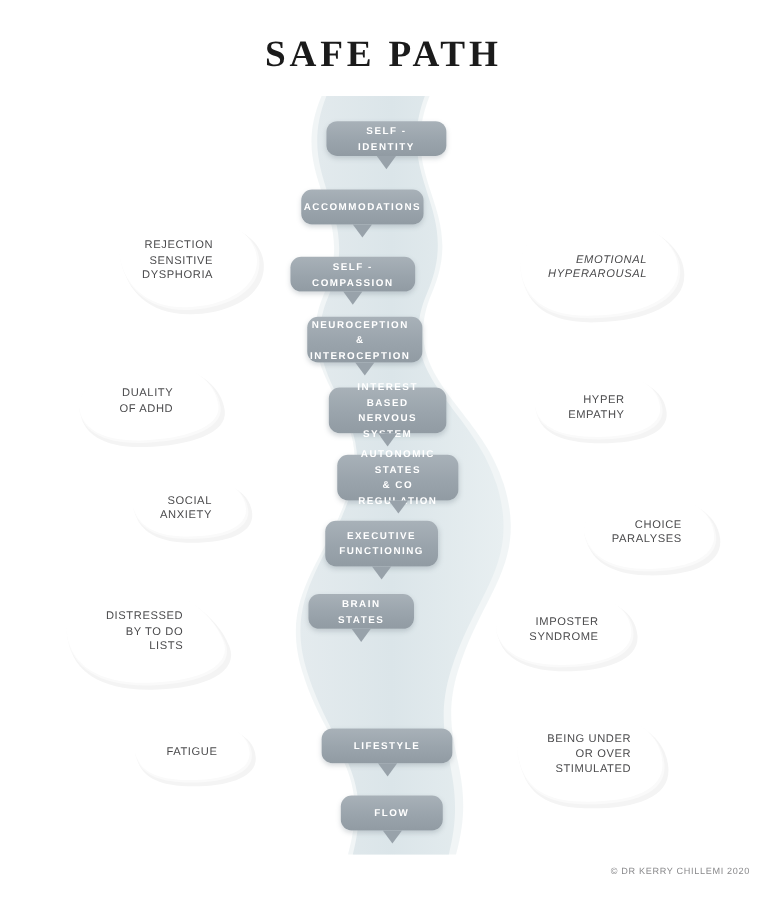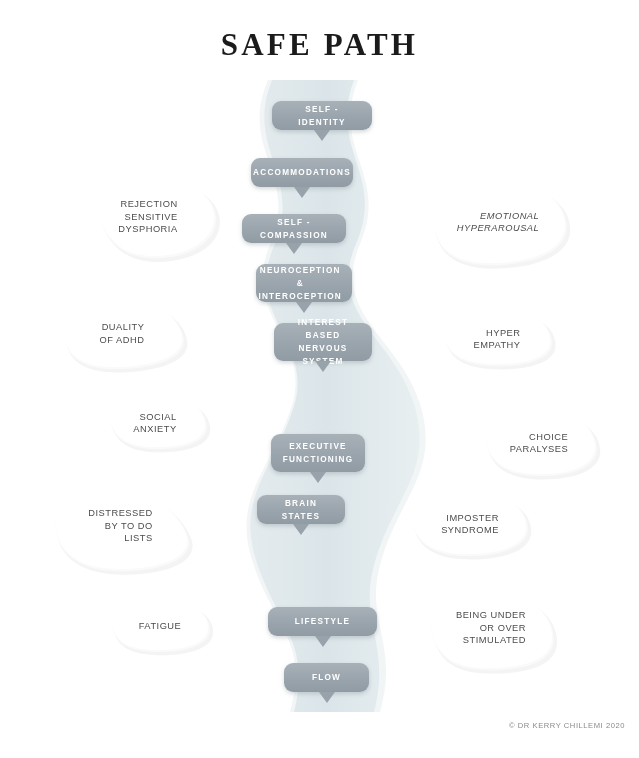--- a/index.html
+++ b/index.html
@@ -164,20 +164,24 @@
   <div class="step" style="left:256px; top:264px; width:96px; height:38px;justify-content:flex-end;">
     <span class="step-label">NEUROCEPTION
 &amp; INTEROCEPTION</span>
   </div>
 
   <div class="step" style="left:274px; top:323px; width:98px; height:38px;">
     <span class="step-label">INTEREST BASED
 NERVOUS SYSTEM</span>
   </div>
 
+  <div class="step" style="left:281px; top:379px; width:101px; height:38px;">
+    <span class="step-label">AUTONOMIC STATES
+&amp; CO REGULATION</span>
+  </div>
 
   <div class="step" style="left:271px; top:434px; width:94px; height:38px;">
     <span class="step-label">EXECUTIVE
 FUNCTIONING</span>
   </div>
 
   <div class="step" style="left:257px; top:495px; width:88px; height:29px;">
     <span class="step-label">BRAIN STATES</span>
   </div>
 

